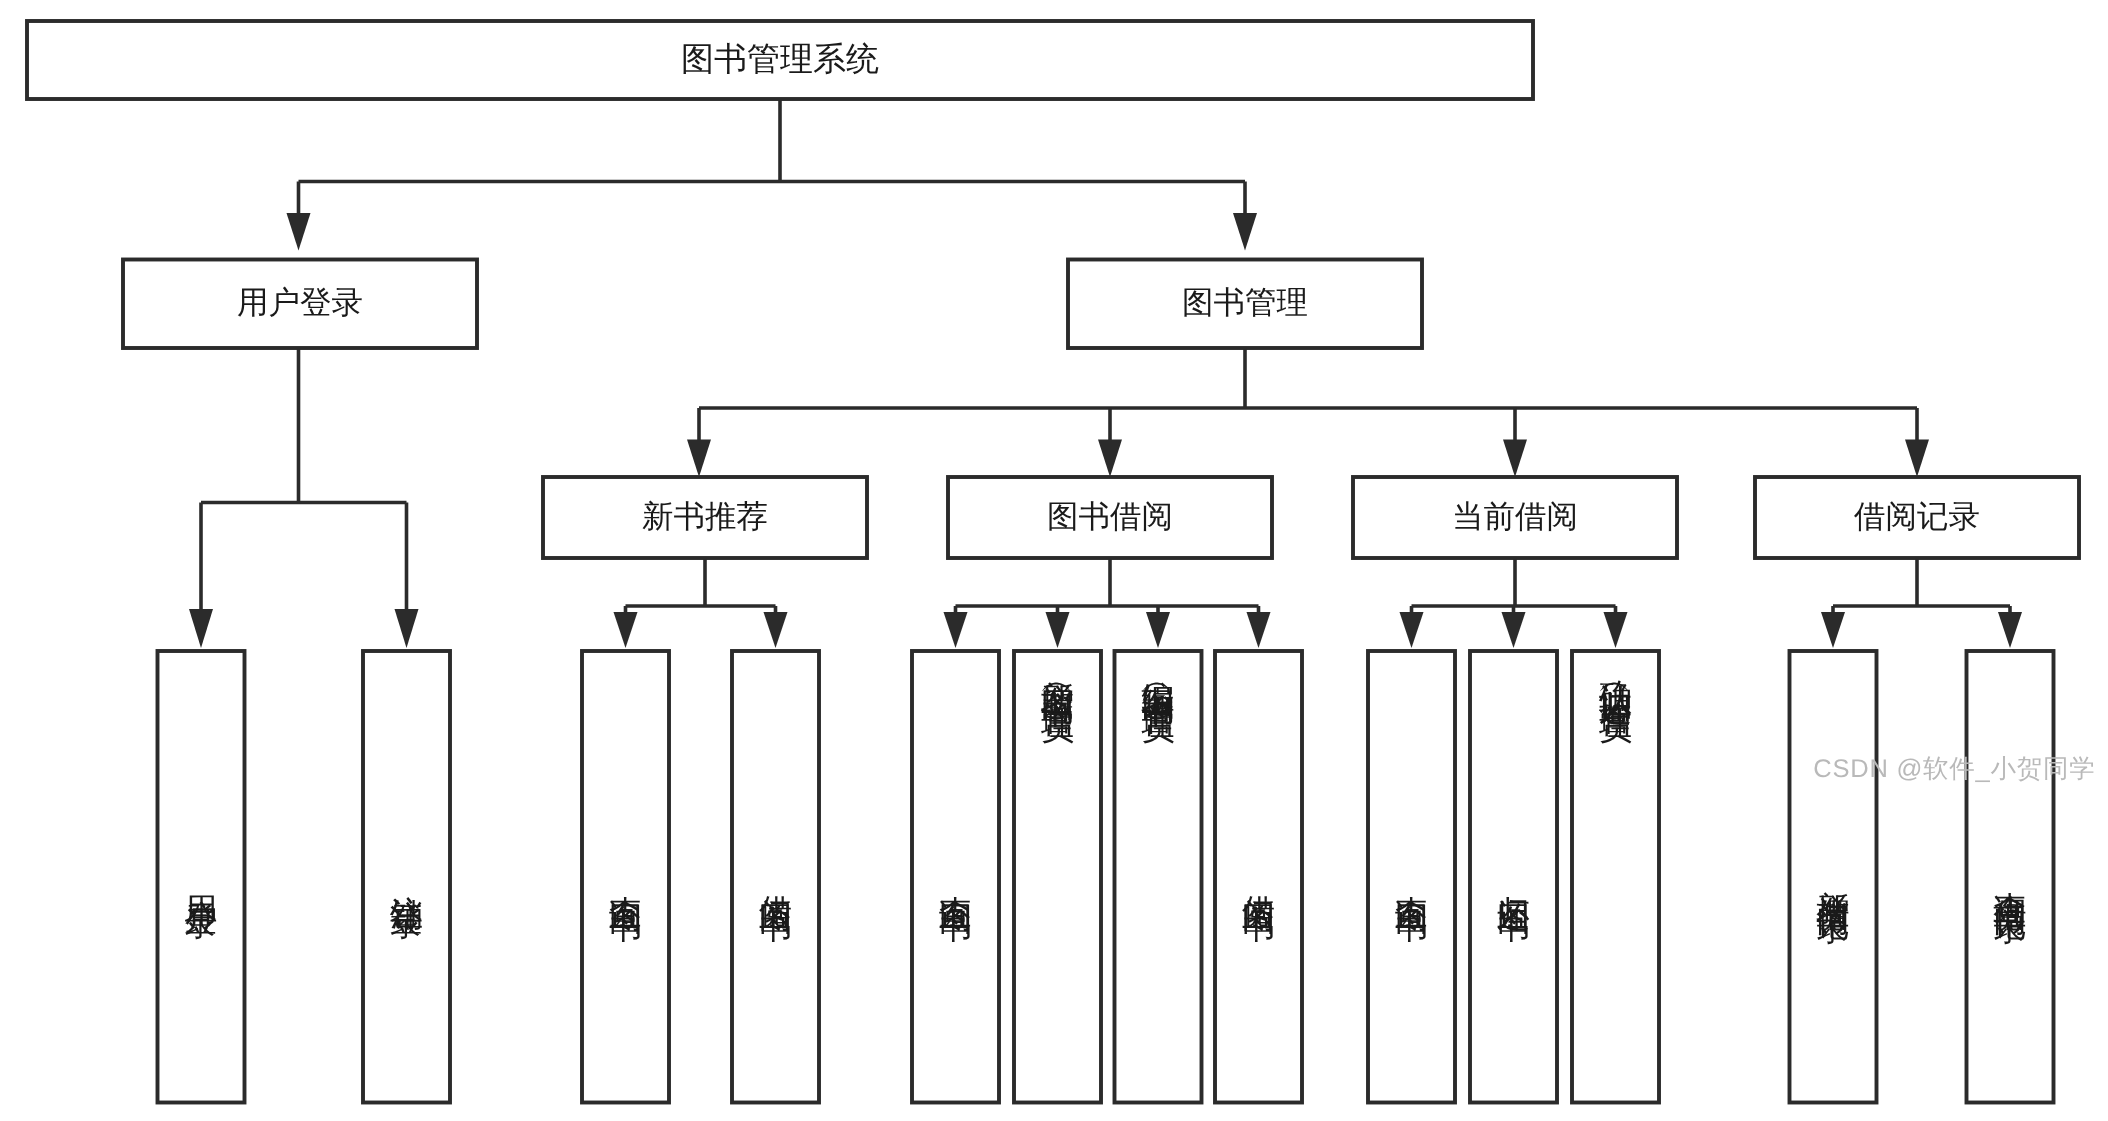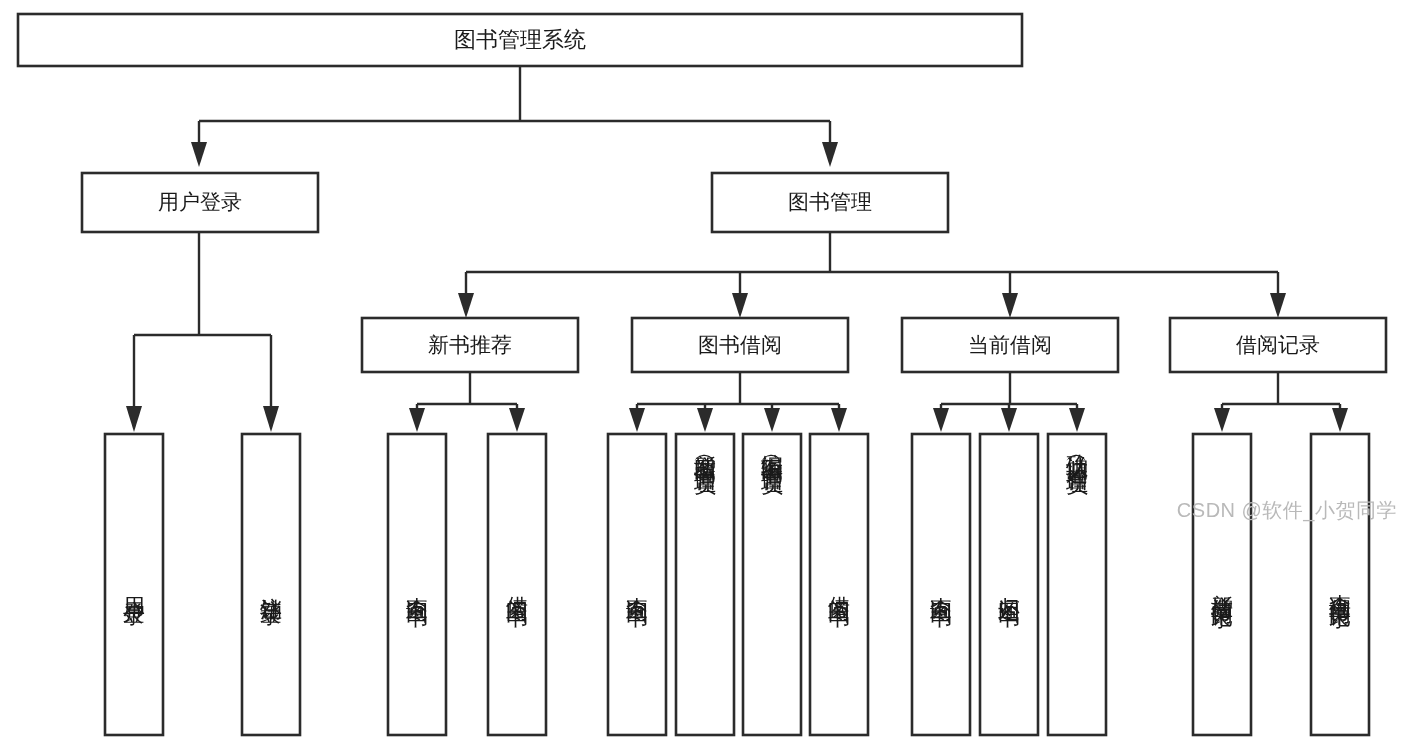--- a/index.html
+++ b/index.html
@@ -69,21 +69,21 @@
     letter-spacing: 3px;
     color: #1a1a1a;
     white-space: nowrap;
     text-align: center;
   }
   .watermark {
     position: absolute;
     right: 8px;
     bottom: 8px;
     font-family: "Liberation Sans", "DejaVu Sans", sans-serif;
-    font-size: 20px;
+    font-size: 17px;
     color: #b9b9b9;
     letter-spacing: 0.5px;
     user-select: none;
     pointer-events: none;
   }
 </style>
 </head>
 <body>
 
 <div id="diagram-root">

